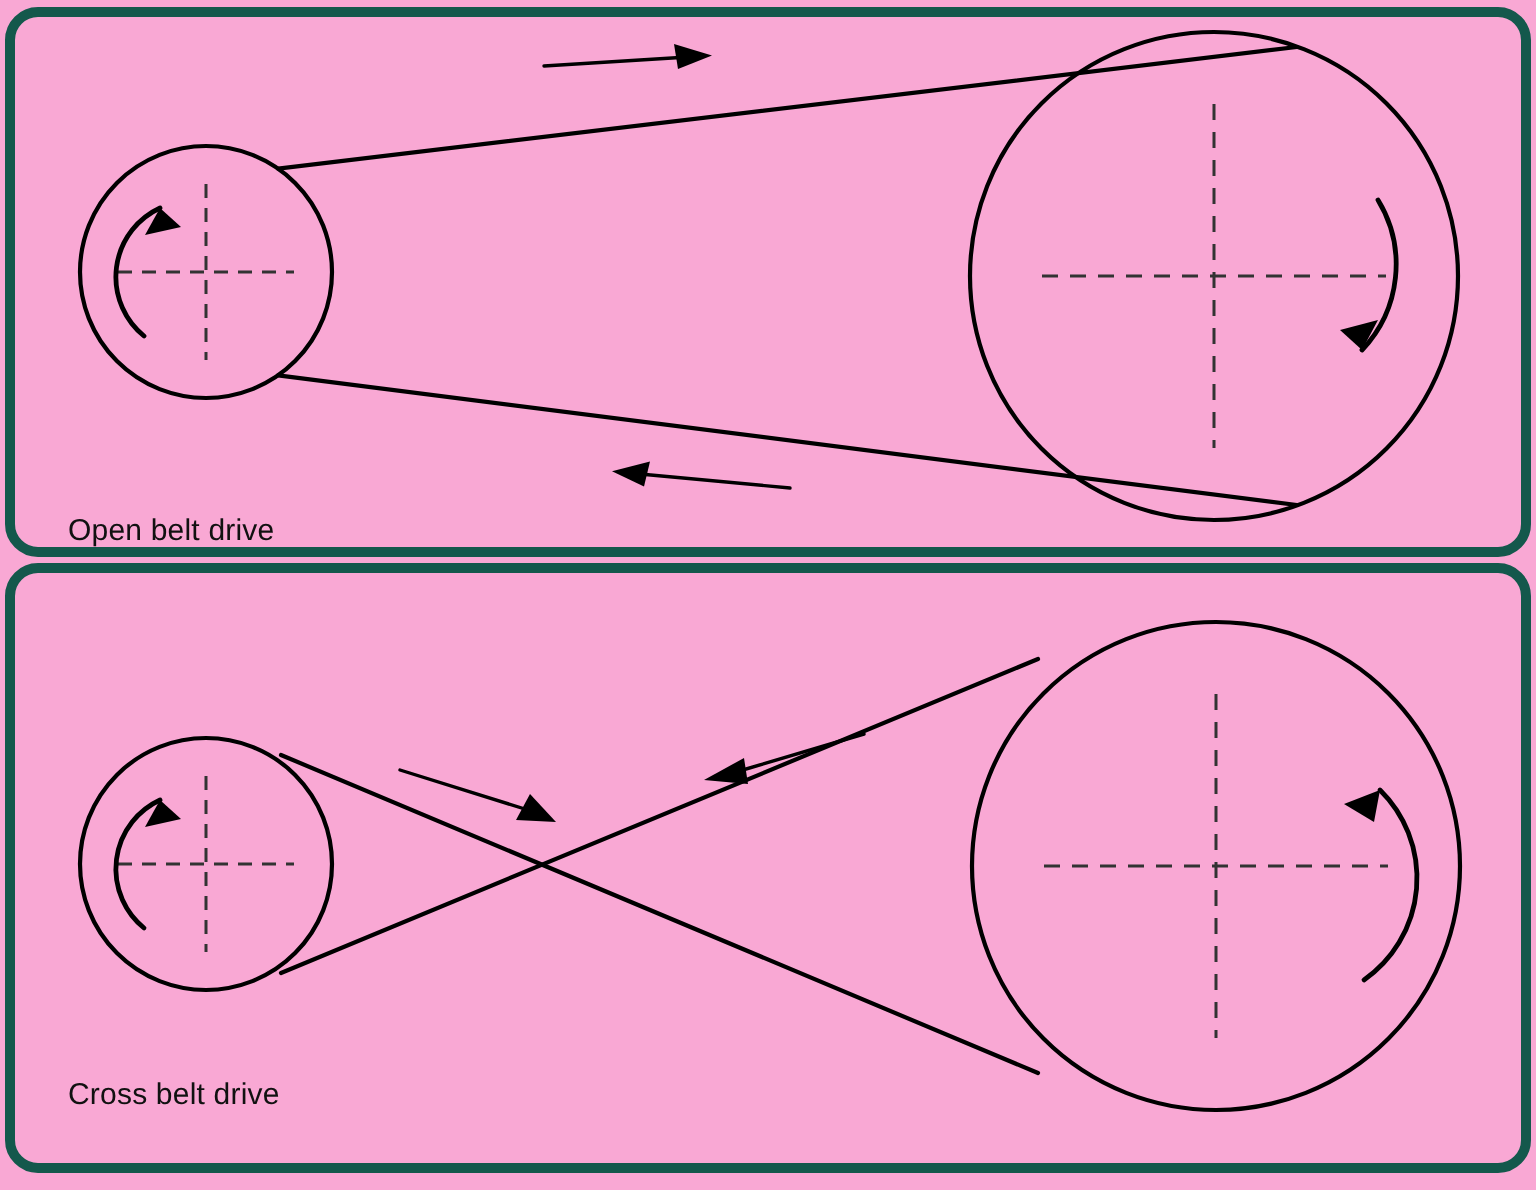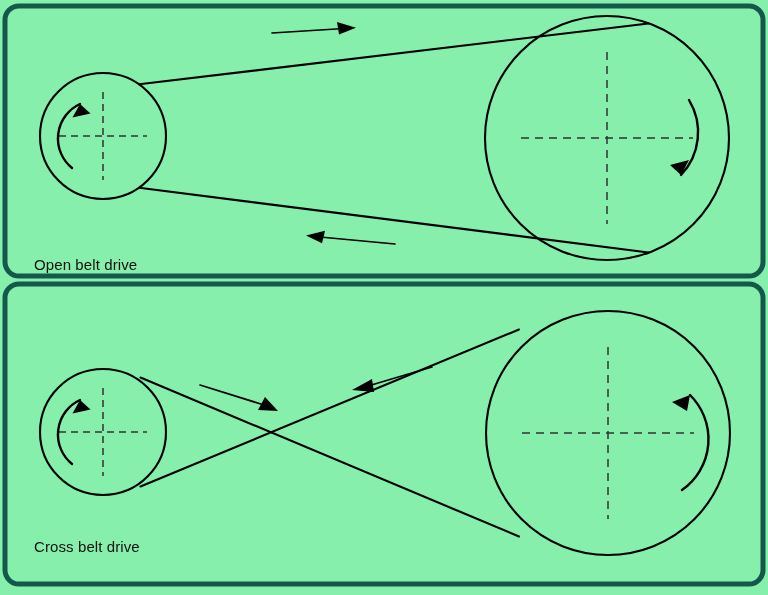--- a/index.html
+++ b/index.html
@@ -27,21 +27,21 @@
     font-family: "Liberation Sans", sans-serif;
     font-size: 15px;
     font-weight: 500;
     fill: #111111;
     letter-spacing: 0.1px;
   }
 </style>
 </head>
 <body>
 
-<div id="stage" style="background: #86efac;">
+<div id="stage" style="background: #f9a8d4;">
   <svg id="diagram-svg" viewBox="0 0 768 595" xmlns="http://www.w3.org/2000/svg">
 
     <g>
 
       <rect id="frame-open" x="5" y="6" width="758" height="270" rx="14" ry="14" fill="none" stroke="#14584c" stroke-width="5"></rect>
 
       <line x1="139.1" y1="84.3" x2="648.4" y2="23.5" stroke="#000" stroke-width="2.1" stroke-linecap="round"></line>
       <line x1="139.1" y1="187.7" x2="648.4" y2="252.5" stroke="#000" stroke-width="2.1" stroke-linecap="round"></line>
 
       <g>

